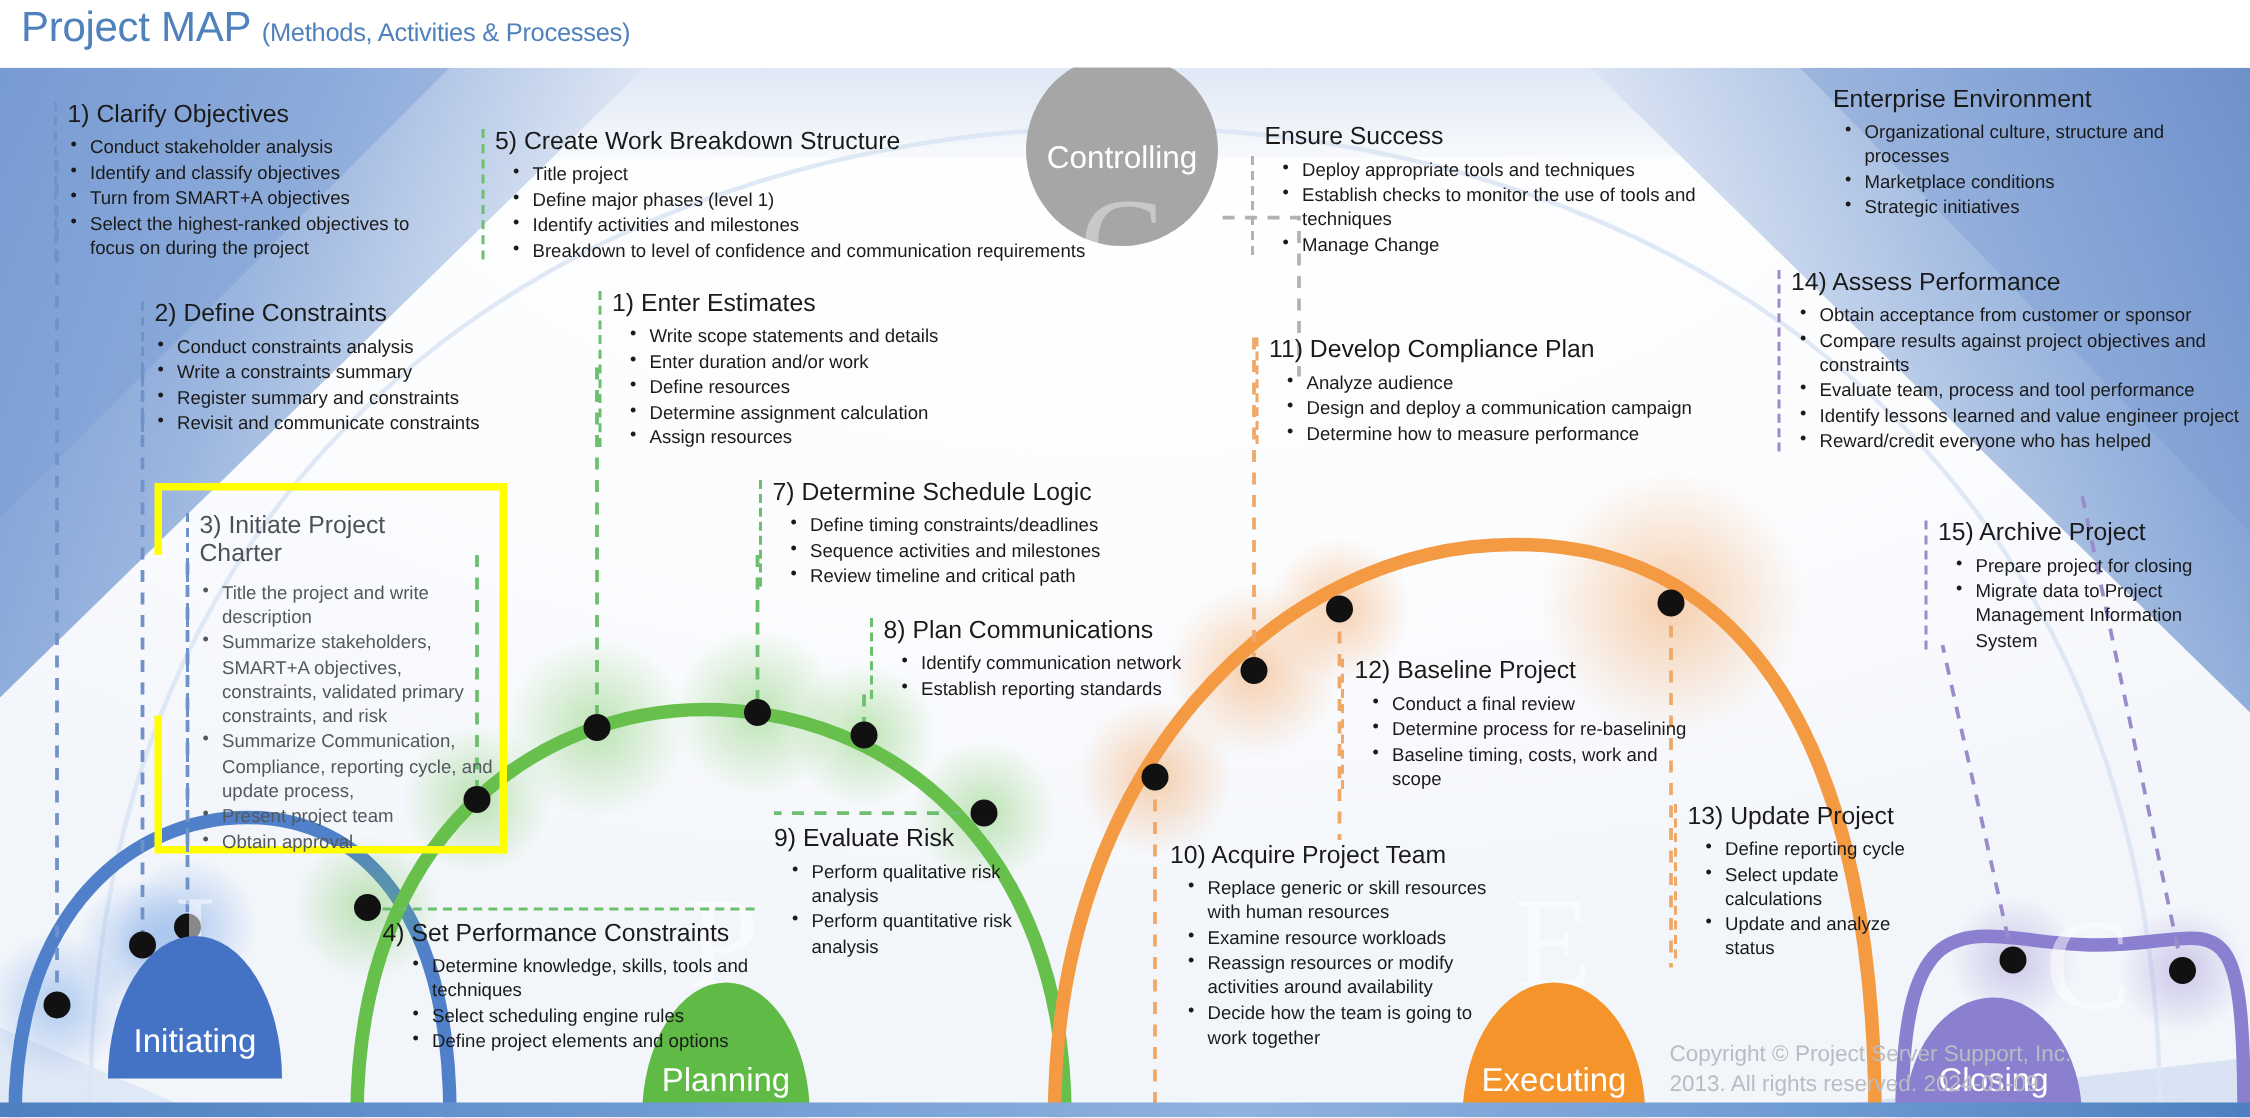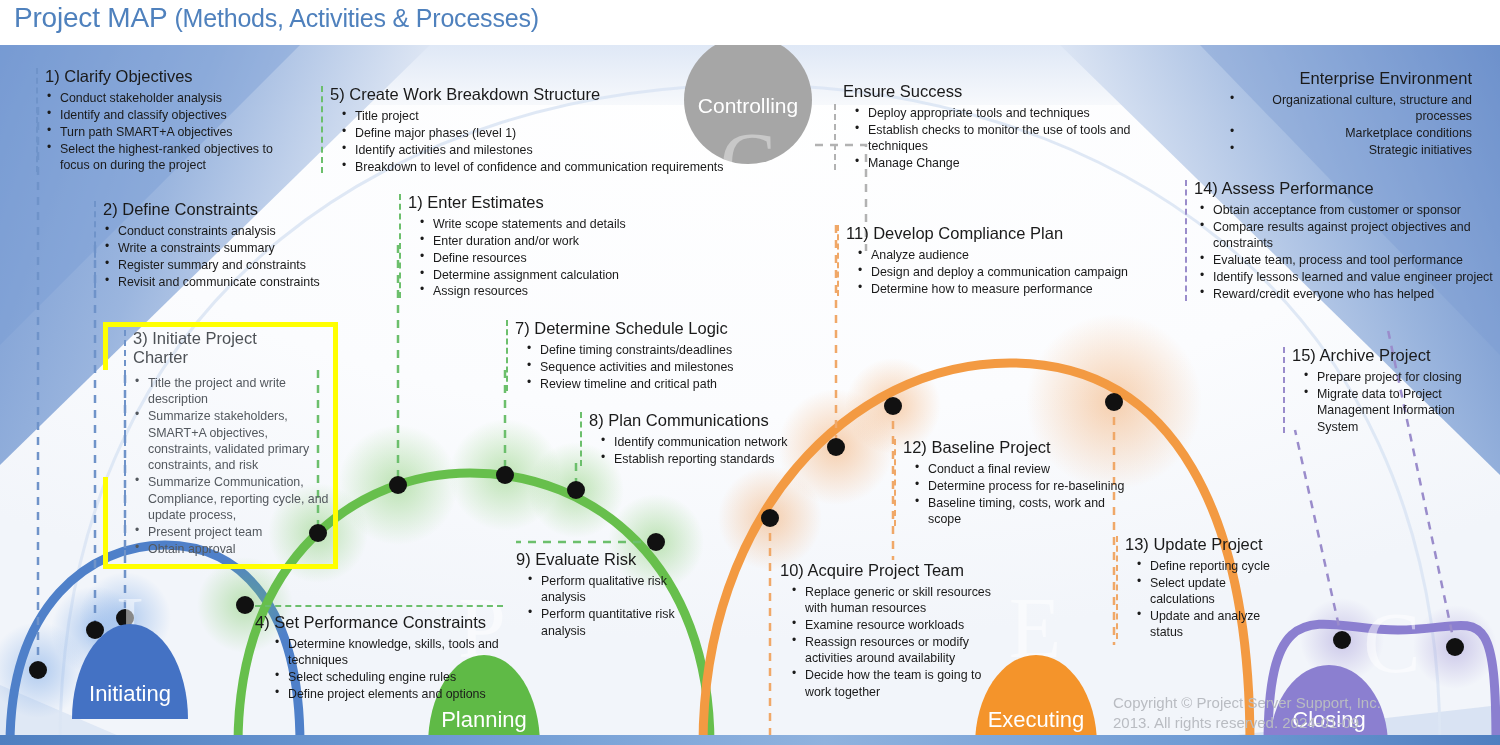--- a/index.html
+++ b/index.html
@@ -22,21 +22,21 @@
     width: 1500px; height: 45px;
     background: #ffffff;
     z-index: 40;
   }
   #title-text {
     position: absolute; left: 14px; top: 2px;
     font-size: 28px; color: #4f81bd; font-weight: 400;
     letter-spacing: -0.2px;
     white-space: nowrap;
   }
-  #title-text .sub { font-size: 25px; }
+  #title-text .sub { font-size: 17px; }
 
   
   #bg { position: absolute; left:0; top:45px; width:1500px; height:700px; overflow:hidden; z-index:1;}
   .bgsvg { position:absolute; left:0; top:0; }
 
   
   #footer-strip {
     position: absolute; left: 0; bottom: 0; width: 1500px; height: 10px;
     background: linear-gradient(to right,#4f7fc0 0%, #6f9bd4 30%, #8fb2de 55%, #6f9bd4 80%, #4f7fc0 100%);
     z-index: 30;
@@ -297,37 +297,37 @@
   </div>
 
   <div id="highlight-box"></div>
 
   <div class="block" style="left:45px; top:67px; width:260px;">
     <div class="edge"></div>
     <div class="blk-title">1) Clarify Objectives</div>
     <ul class="blk-list">
       <li>Conduct stakeholder analysis</li>
       <li>Identify and classify objectives</li>
-      <li>Turn path SMART+A objectives</li>
+      <li>Turn from SMART+A objectives</li>
       <li>Select the highest-ranked objectives to focus on during the project</li>
     </ul>
   </div>
 
   <div class="block" style="left:103px; top:200px; width:235px;">
     <div class="edge"></div>
     <div class="blk-title">2) Define Constraints</div>
     <ul class="blk-list">
       <li>Conduct constraints analysis</li>
       <li>Write a constraints summary</li>
       <li>Register summary and constraints</li>
       <li>Revisit and communicate constraints</li>
     </ul>
   </div>
 
-  <div class="block muted" style="left:133px; top:329px; width:198px;">
+  <div class="block muted" style="left:133px; top:341px; width:198px;">
     <div class="edge"></div>
     <div class="blk-title">3) Initiate Project
      Charter</div>
     <ul class="blk-list" style="margin-top:8px;">
       <li>Title the project and write description</li>
       <li>Summarize stakeholders, SMART+A objectives, constraints, validated primary constraints, and risk</li>
       <li>Summarize Communication, Compliance, reporting cycle, and update process,</li>
       <li>Present project team</li>
       <li>Obtain approval</li>
     </ul>
@@ -457,21 +457,21 @@
   <div class="block" style="left:843px; top:82px; width:300px;">
     <div class="edge gray" style="top:22px;"></div>
     <div class="blk-title">Ensure Success</div>
     <ul class="blk-list" style="margin-left:10px;">
       <li>Deploy appropriate tools and techniques</li>
       <li>Establish checks to monitor the use of tools and techniques</li>
       <li>Manage Change</li>
     </ul>
   </div>
 
-  <div class="block" style="left:1222px; top:69px; width:250px;text-align:right;">
+  <div class="block" style="left:1222px; top:57px; width:250px;">
     <div class="blk-title">Enterprise Environment</div>
     <ul class="blk-list" style="margin-left:6px;">
       <li>Organizational culture, structure and processes</li>
       <li>Marketplace conditions</li>
       <li>Strategic initiatives</li>
     </ul>
   </div>
 
   <div id="copyright">Copyright © Project Server Support, Inc.
 2013. All rights reserved. 2024-01-09</div>

